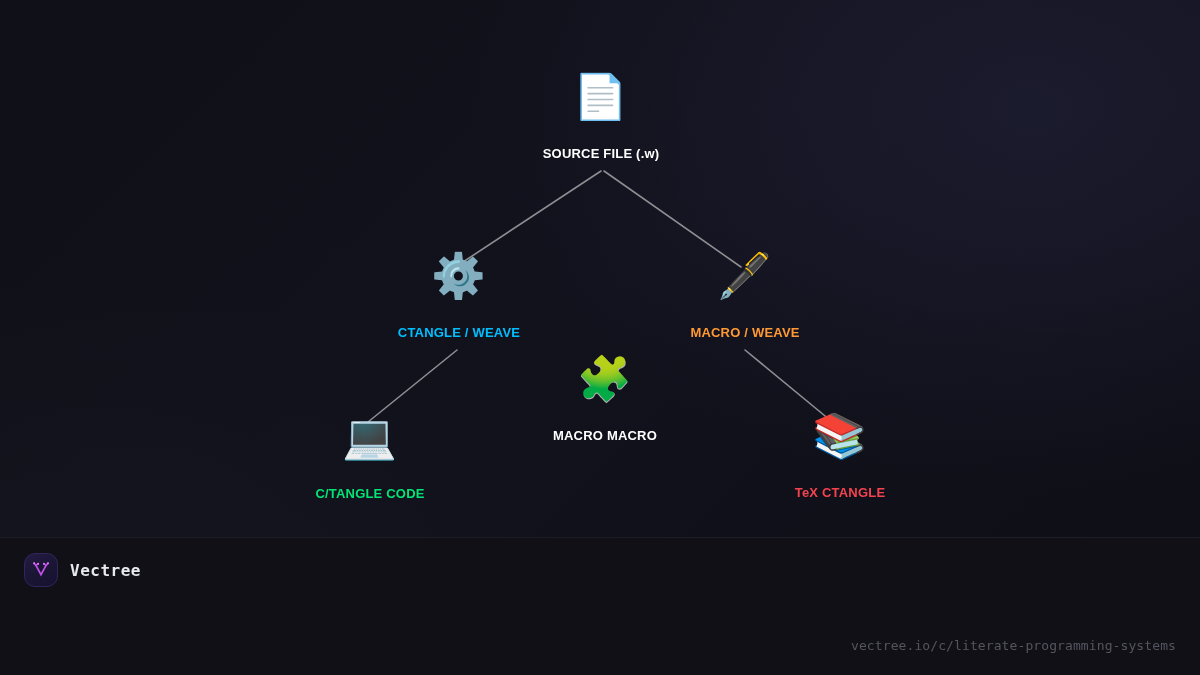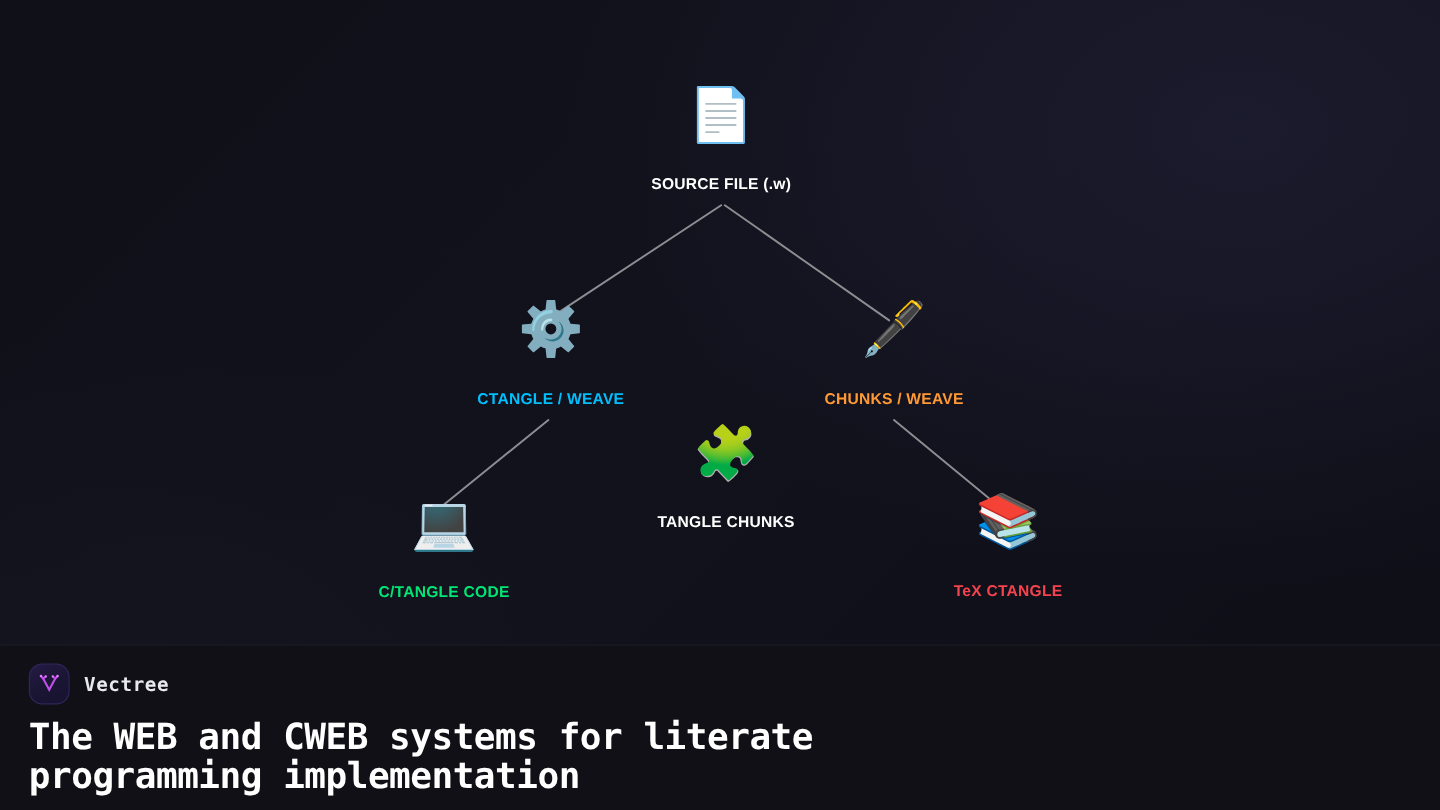--- a/index.html
+++ b/index.html
@@ -125,25 +125,25 @@
       <div class="node" style="left: 601px; top: 116px;">
         <div class="node-icon">📄</div>
         <div class="node-label" style="color: rgb(255, 255, 255);">SOURCE FILE (.w)</div>
       </div>
       <div class="node" style="left: 459px; top: 295px;">
         <div class="node-icon">⚙️</div>
         <div class="node-label" style="color: rgb(0, 191, 255);">CTANGLE / WEAVE</div>
       </div>
       <div class="node" style="left: 745px; top: 295px;">
         <div class="node-icon">🖋️</div>
-        <div class="node-label" style="color: rgb(255, 153, 51);">CHUNKS / WEAVE</div>
+        <div class="node-label" style="color: rgb(255, 153, 51);">MACRO / WEAVE</div>
       </div>
       <div class="node" style="left: 605px; top: 398px;">
         <div class="node-icon">🧩</div>
-        <div class="node-label" style="color: rgb(255, 255, 255);">TANGLE CHUNKS</div>
+        <div class="node-label" style="color: rgb(255, 255, 255);">MACRO MACRO</div>
       </div>
       <div class="node" style="left: 370px; top: 456px;">
         <div class="node-icon">💻</div>
         <div class="node-label" style="color: rgb(0, 230, 118);">C/TANGLE CODE</div>
       </div>
       <div class="node" style="left: 840px; top: 455px;">
         <div class="node-icon">📚</div>
         <div class="node-label" style="color: rgb(244, 67, 79);">TeX CTANGLE</div>
       </div>
     </div>
@@ -164,19 +164,18 @@
             <circle cx="4.5" cy="4.7" r="1.15"></circle>
             <circle cx="8.9" cy="5.1" r="1.05"></circle>
             <circle cx="19.6" cy="4.7" r="1.15"></circle>
             <circle cx="15.2" cy="5.1" r="1.05"></circle>
           </g>
         </svg>
       </div>
       <div class="brand-name">Vectree</div>
     </div>
 
-    <div id="footer-title">The WEB and CWEB systems for literate
-programming implementation</div>
 
+    <div id="footer-url">vectree.io/c/literate-programming-systems</div>
 
   </div>
 
 </div>
 
 </body></html>

